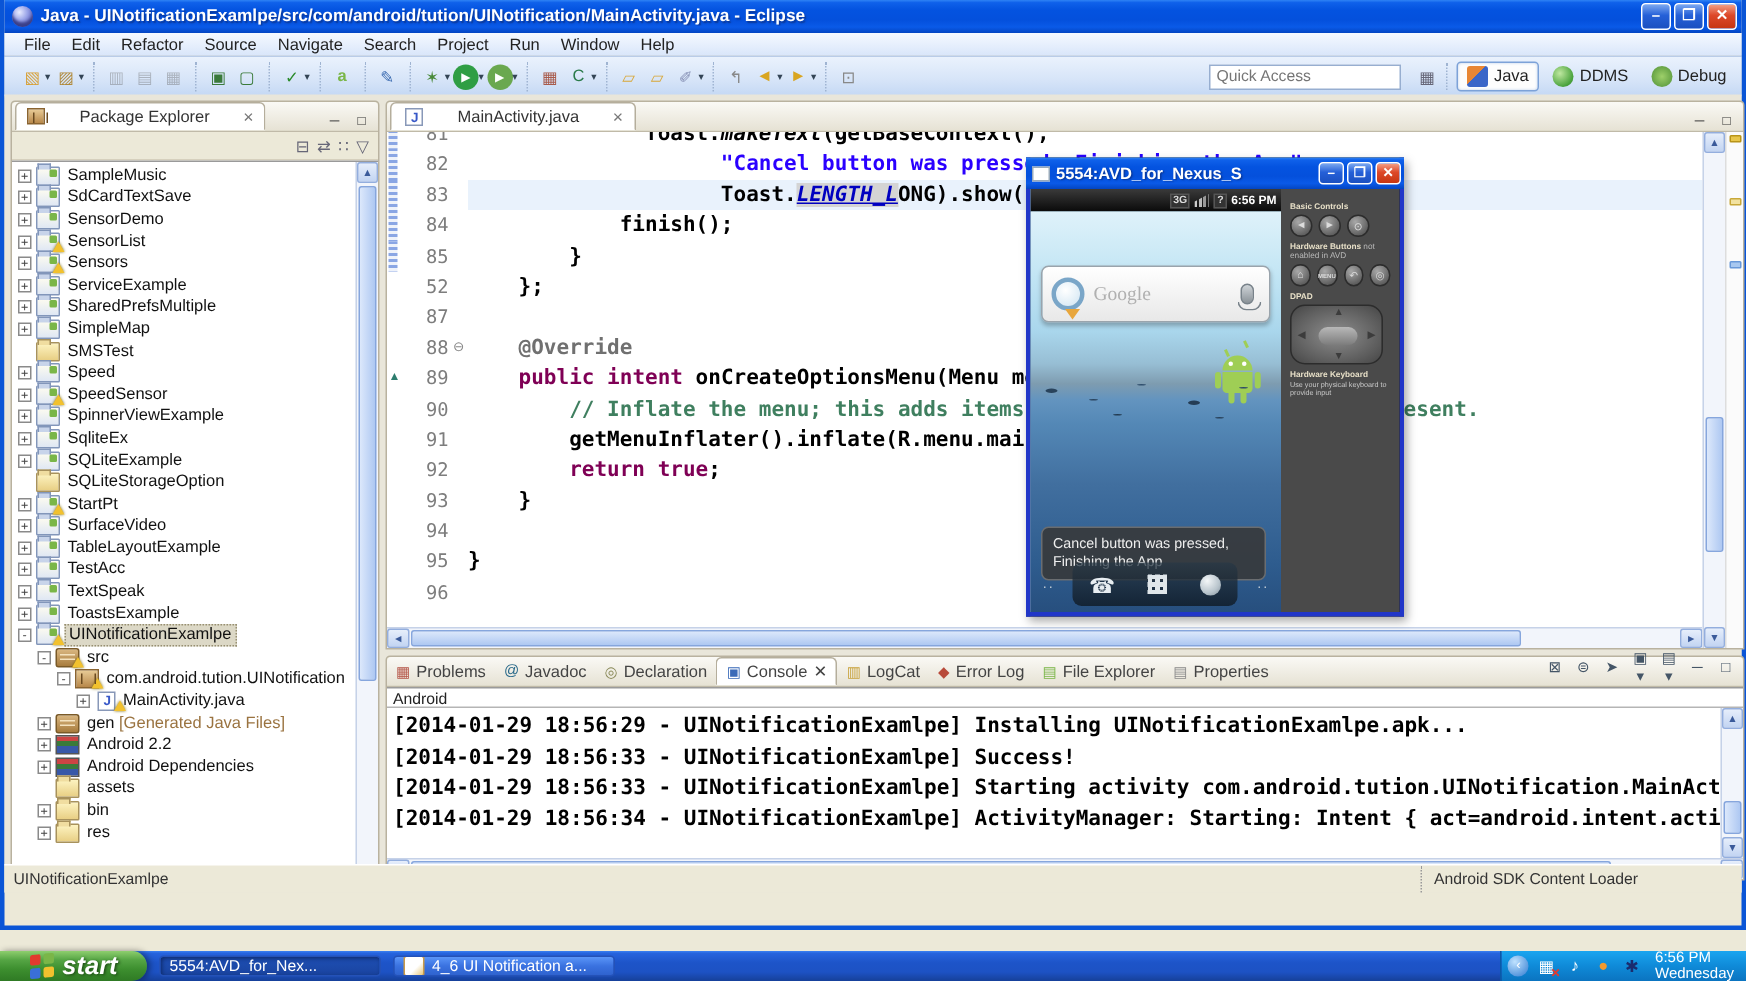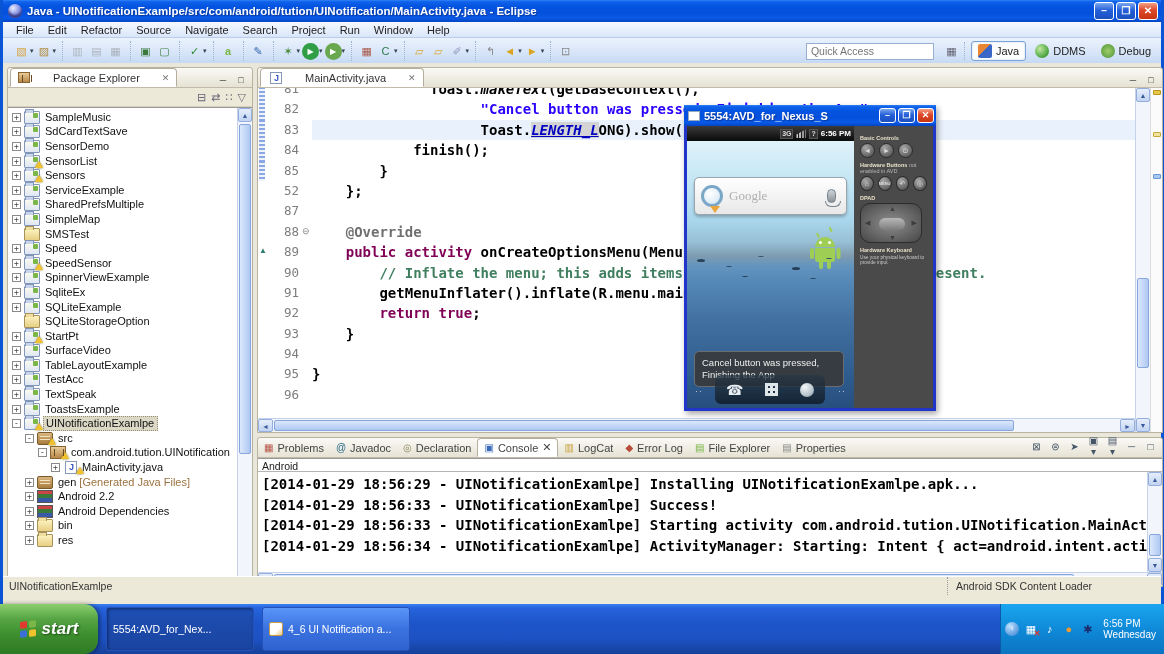--- a/index.html
+++ b/index.html
@@ -162,21 +162,21 @@
   .ctrl-note{font-size:4.8px;color:#c8c8c8;}
   .ctrl-row{display:flex;gap:4px;margin:2px 0 3px;}
   .cbtn{width:15px;height:15px;border-radius:50%;background:radial-gradient(circle at 35% 30%,#a8a8a8,#636363 70%,#4a4a4a);border:1px solid #2c2c2c;color:#ddd;font-size:7px;display:flex;align-items:center;justify-content:center;}
   .cbtn.menu{font-size:4px;font-weight:bold;}
   .dpad{width:62px;height:40px;background:radial-gradient(ellipse at 50% 50%,#8e8e8e,#5c5c5c 70%,#454545);border-radius:10px;position:relative;margin:2px 0 3px;border:1px solid #2c2c2c;}
   .dpad .c{position:absolute;left:18px;top:14px;width:26px;height:12px;border-radius:7px;background:linear-gradient(180deg,#b8b8b8,#7c7c7c);}
   .dpad span{position:absolute;color:#3c3c3c;font-size:7px;}
   .dpad .u{left:28px;top:1px;} .dpad .d{left:28px;bottom:1px;} .dpad .l{left:4px;top:15px;} .dpad .r{right:4px;top:15px;}
 
   
-  .taskbar{position:absolute;left:0;right:0;bottom:0;height:50px;background:linear-gradient(180deg,#3a81f2 0%,#2663dd 8%,#1d54c8 40%,#1d52c4 70%,#164099 100%);display:flex;align-items:stretch;}
+  .taskbar{position:absolute;left:0;right:0;bottom:0;height:20px;background:linear-gradient(180deg,#3a81f2 0%,#2663dd 8%,#1d54c8 40%,#1d52c4 70%,#164099 100%);display:flex;align-items:stretch;}
   .startbtn{width:98px;background:linear-gradient(180deg,#8ece6e 0%,#55a544 30%,#3d8f2f 60%,#2f7a24 100%);border-radius:0 14px 14px 0;display:flex;align-items:center;justify-content:center;gap:6px;color:#fff;font-size:17px;font-weight:bold;font-style:italic;text-shadow:1px 1px 2px #1d4a14;box-shadow:2px 0 4px rgba(0,0,0,.4);}
   .xpflag{width:16px;height:16px;display:grid;grid-template-columns:7px 7px;grid-template-rows:7px 7px;gap:1.5px;transform:skewY(-6deg);}
   .xpflag i{border-radius:1.5px;}
   .xpflag i:nth-child(1){background:#e23a2e;} .xpflag i:nth-child(2){background:#7ab648;}
   .xpflag i:nth-child(3){background:#3a6fd8;} .xpflag i:nth-child(4){background:#f2c12e;}
   .task{width:148px;margin:3px 0 3px 8px;background:linear-gradient(180deg,#5a95f8,#3a72e0 50%,#2f63cf);border:1px solid #2452b8;border-radius:3px;display:flex;align-items:center;gap:5px;padding:0 6px;color:#fff;font-size:10.5px;white-space:nowrap;overflow:hidden;}
   .task.active{background:linear-gradient(180deg,#1e4fb4,#1a44a0);box-shadow:inset 1px 1px 3px #0d2a6a;}
   .task-ico{width:14px;height:14px;border-radius:50%;flex:none;}
   .task-ico.eclipse{background:radial-gradient(circle at 35% 30%,#e8ecff,#9aa4e8 40%,#5a5fb8 75%,#3a3f88);}
   .task-ico.doc{border-radius:2px;background:linear-gradient(135deg,#fff 60%,#e8c87a);border:1px solid #c89a4a;}
@@ -466,20 +466,25 @@
                 <span class="expander">+</span>
                 <span class="ic ic-lib"></span>
                 <span class="lbl">Android 2.2</span>
               </div>
               <div class="trow" style="padding-left: 17px;">
                 <span class="expander">+</span>
                 <span class="ic ic-lib"></span>
                 <span class="lbl">Android Dependencies</span>
               </div>
               <div class="trow" style="padding-left: 17px;">
+                <span class="expander none">+</span>
+                <span class="ic ic-folder2"></span>
+                <span class="lbl">assets</span>
+              </div>
+              <div class="trow" style="padding-left: 17px;">
                 <span class="expander">+</span>
                 <span class="ic ic-folder2"></span>
                 <span class="lbl">bin</span>
               </div>
               <div class="trow" style="padding-left: 17px;">
                 <span class="expander">+</span>
                 <span class="ic ic-folder2"></span>
                 <span class="lbl">res</span>
               </div>
               <div class="trow" style="padding-left: 17px; margin-top: 36px;">
@@ -573,21 +578,21 @@
                   <span class="num-cell">88</span>
                   <span class="fold-cell">⊖</span>
                   <span class="code-cell"><span>    </span><span class="seg-anno">@Override</span></span>
                 </div>
                 <div class="cl">
                   <span class="ann-cell">
                     <span class="arrow">▲</span>
                   </span>
                   <span class="num-cell">89</span>
                   <span class="fold-cell"></span>
-                  <span class="code-cell"><span>    </span><span class="seg-kw">public</span><span> </span><span class="seg-kw">activity</span><span> onCreateOptionsMenu(Menu menu) {</span></span>
+                  <span class="code-cell"><span>    </span><span class="seg-kw">public</span><span> </span><span class="seg-kw">intent</span><span> onCreateOptionsMenu(Menu menu) {</span></span>
                 </div>
                 <div class="cl">
                   <span class="ann-cell"></span>
                   <span class="num-cell">90</span>
                   <span class="fold-cell"></span>
                   <span class="code-cell"><span>        </span><span class="seg-com">// Inflate the menu; this adds items to the action bar if it is present.</span></span>
                 </div>
                 <div class="cl">
                   <span class="ann-cell"></span>
                   <span class="num-cell">91</span>

